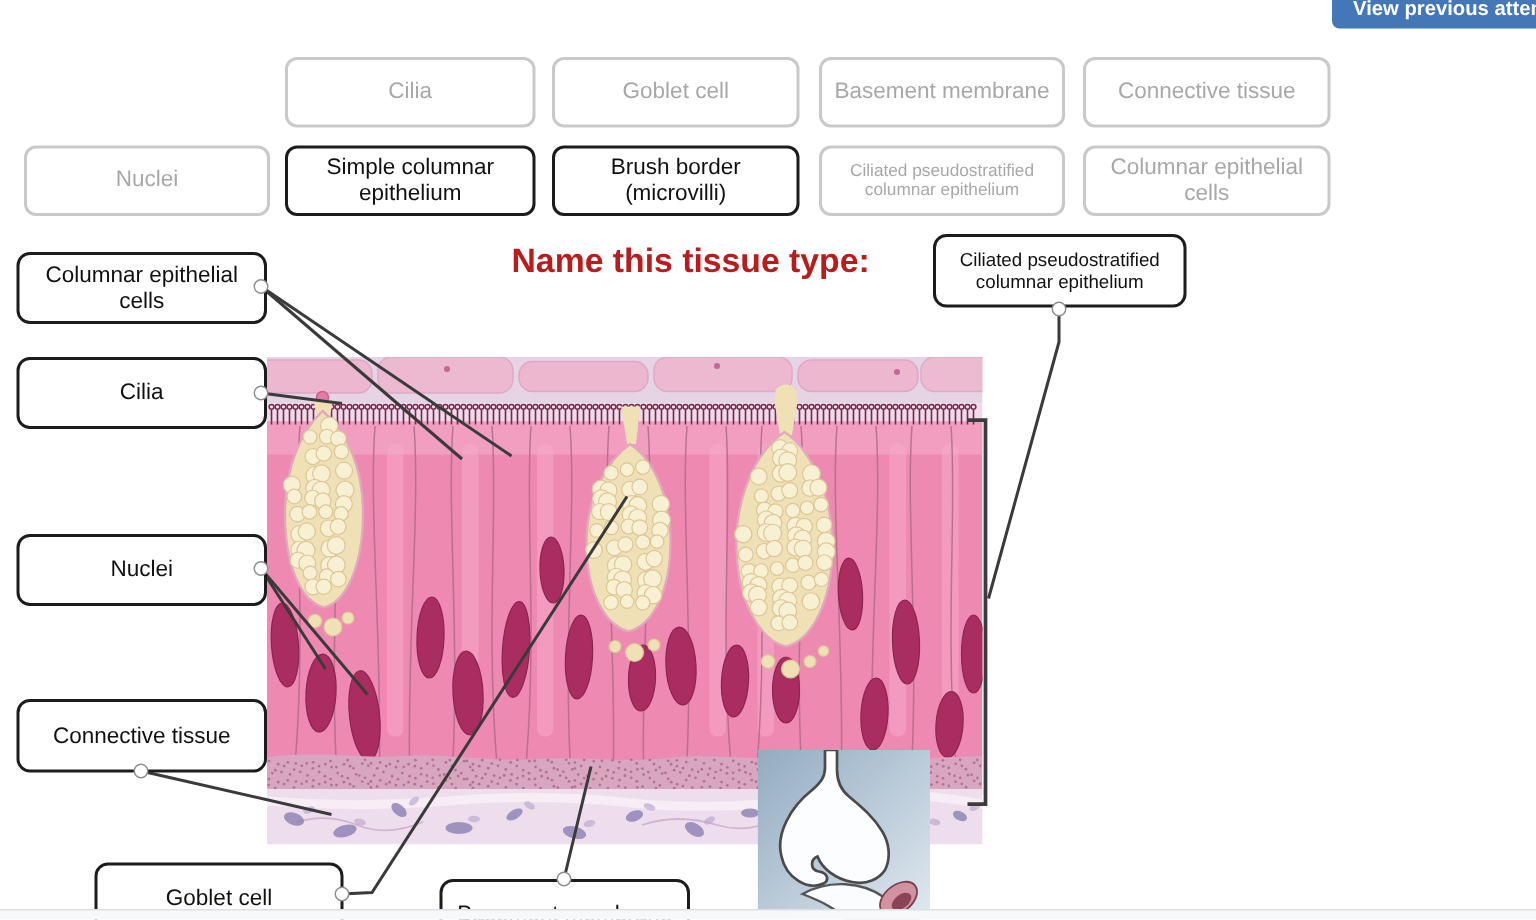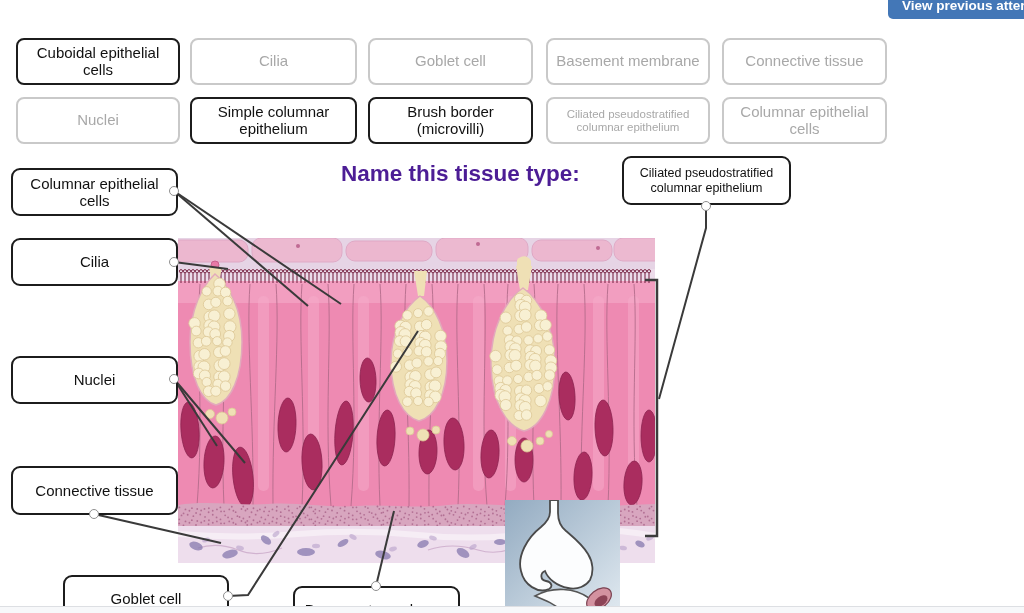--- a/index.html
+++ b/index.html
@@ -14,21 +14,21 @@
   .bank-box{position:absolute;height:47px;box-sizing:border-box;border-radius:8px;
             display:flex;align-items:center;justify-content:center;text-align:center;
             padding:2px 6px;font-size:15px;line-height:1.12;background:#fff;}
   .bank-box.available{border:2px solid #1c1c1c;color:#111;cursor:grab;}
   .bank-box.used{border:2px solid #c9c9c9;color:#a8a8a8;}
   .bank-box.small{font-size:11.5px;}
   .c1{left:16px;width:164px}.c2{left:190px;width:167px}.c3{left:368px;width:165px}
   .c4{left:546px;width:164px}.c5{left:722px;width:165px}
   .r1{top:38px}.r2{top:97px}
   
-  .page-title{position:absolute;left:341px;top:161px;font-size:22.5px;font-weight:bold;color:#4c1d95;z-index:4;}
+  .page-title{position:absolute;left:341px;top:161px;font-size:22.5px;font-weight:bold;color:#b91c1c;z-index:4;}
   
   .placed{position:absolute;box-sizing:border-box;border:2px solid #1c1c1c;border-radius:9px;
           background:#fff;display:flex;align-items:center;justify-content:center;text-align:center;
           font-size:15px;line-height:1.15;color:#111;z-index:4;padding:2px 6px;cursor:grab;}
   #lbl-columnar{left:11px;top:168px;width:167px;height:48px}
   #lbl-cilia{left:11px;top:238px;width:167px;height:48px}
   #lbl-nuclei{left:11px;top:356px;width:167px;height:48px}
   #lbl-connective{left:11px;top:466px;width:167px;height:49px}
   #lbl-goblet{left:63px;top:575px;width:166px;height:48px}
   #lbl-basement{left:293px;top:586px;width:167px;height:48px}
@@ -43,23 +43,20 @@
   .bottom-strip{position:absolute;left:0;top:606px;width:1024px;height:7px;z-index:8;
                 background:#f7f8fa;border-top:1px solid #dddfe3;}
 </style>
 </head>
 <body>
 
 <div class="page">
 
   <button class="view-prev">View previous attempt</button>
 
-  <div class="bank-box available c1 r1">
-    <span>Cuboidal epithelial cells</span>
-    </div>
   <div class="bank-box used c2 r1">
     <span>Cilia</span>
     </div>
   <div class="bank-box used c3 r1">
     <span>Goblet cell</span>
     </div>
   <div class="bank-box used c4 r1">
     <span>Basement membrane</span>
     </div>
   <div class="bank-box used c5 r1">

